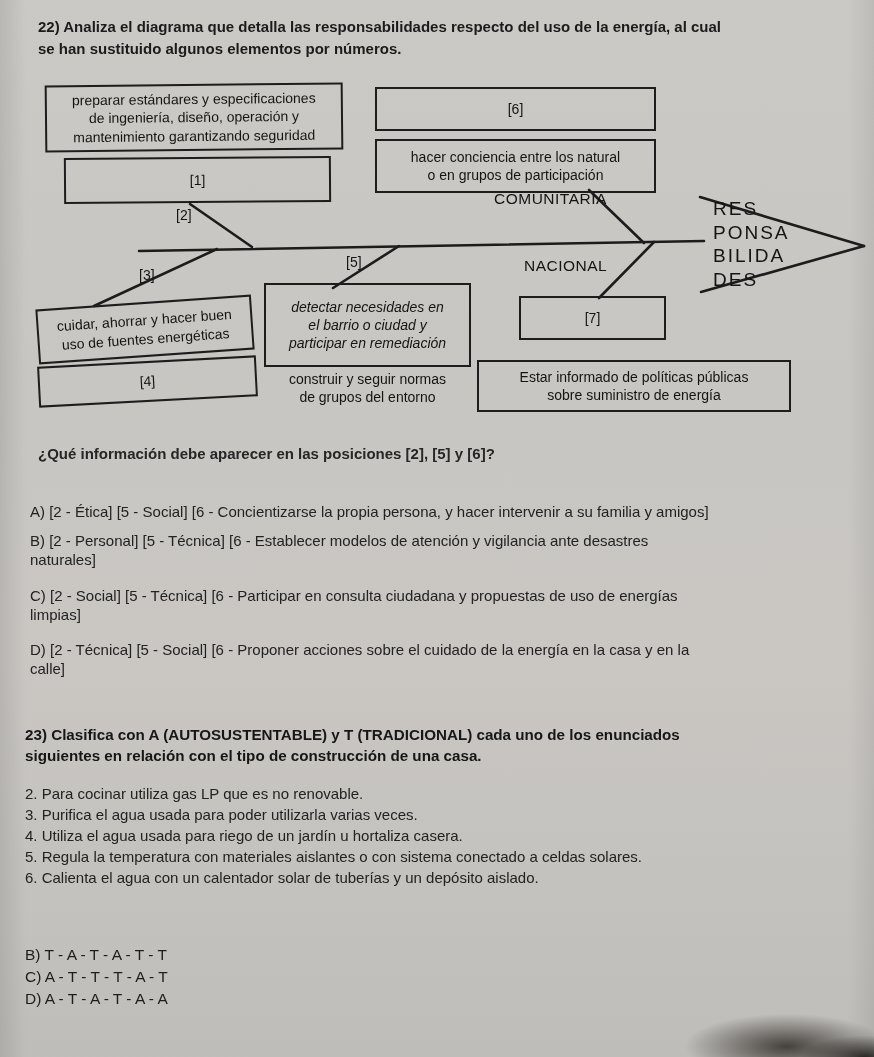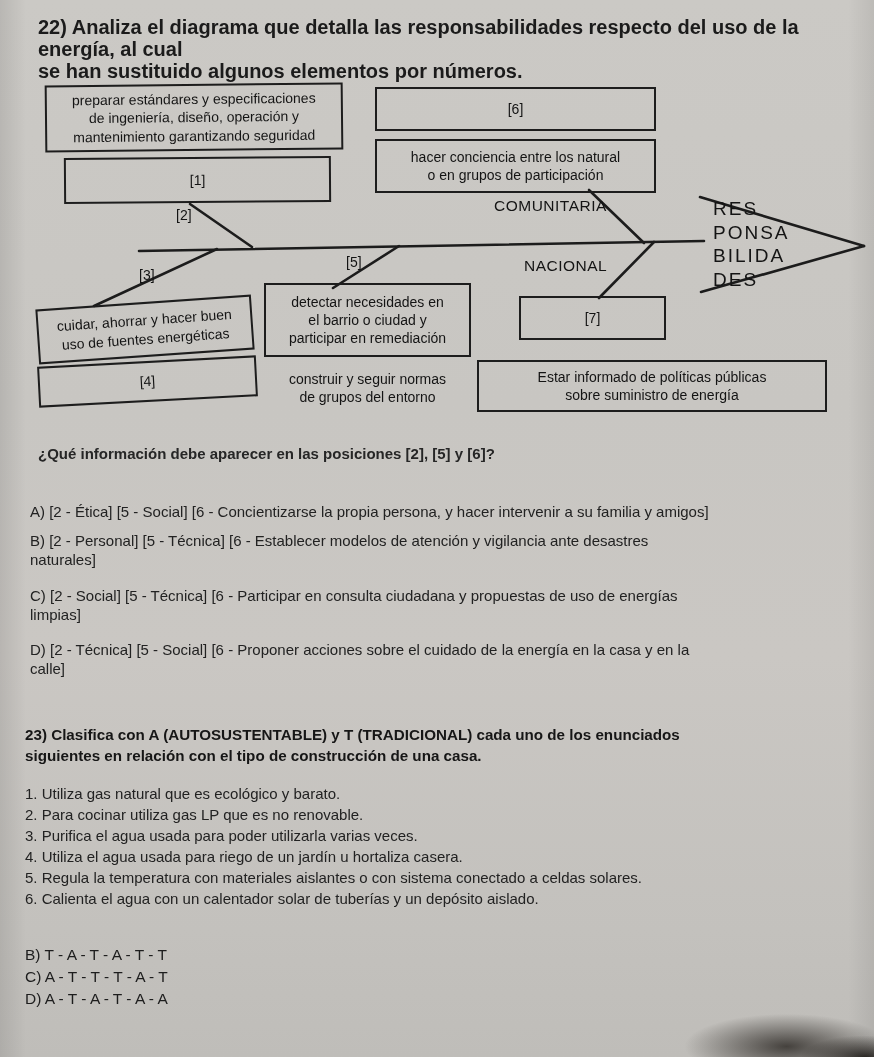--- a/index.html
+++ b/index.html
@@ -12,21 +12,21 @@
       radial-gradient(ellipse 150px 48px at 90% 99%, rgba(28,24,20,.75), rgba(28,24,20,0) 68%),
       radial-gradient(ellipse 90px 30px at 99% 100%, rgba(22,19,16,.85), rgba(22,19,16,0) 72%),
       linear-gradient(90deg, rgba(0,0,0,.09), rgba(0,0,0,0) 3%, rgba(0,0,0,0) 97%, rgba(0,0,0,.07)),
       linear-gradient(180deg, #cbc9c5 0%, #c8c6c2 38%, #cac7c3 62%, #c3c1bd 88%, #bfbdb9 100%);
     overflow:hidden;
   }
 
   
   .q22-prompt {
     position:absolute; left:38px; top:16px; width:808px;
-    font-weight:bold; font-size:20px; line-height:22px;
+    font-weight:bold; font-size:15px; line-height:22px;
     white-space:pre-line; color:#1b1b1b;
   }
   .q22-question {
     position:absolute; left:38px; top:445px; width:780px;
     font-size:15px; color:#262626;font-weight:bold;
   }
   .opt {
     position:absolute; left:30px; width:814px;
     font-size:15px; line-height:19px; white-space:pre-line; color:#222;
   }
@@ -44,32 +44,32 @@
     position:absolute; border:2.5px solid #1d1d1d;
     display:flex; align-items:center; justify-content:center;
     text-align:center; font-size:14px; line-height:1.3;
     white-space:pre-line; color:#141414; padding:2px 4px;
   }
   .noborder { border:none; }
   .b-prep   { left:45px;  top:84px;  width:298px; height:67px; transform:rotate(-.6deg); }
   .b-1      { left:64px;  top:157px; width:267px; height:46px; transform:rotate(-.4deg); }
   .b-6      { left:375px; top:87px;  width:281px; height:44px; }
   .b-conc   { left:375px; top:139px; width:281px; height:54px; }
-  .b-det    { left:264px; top:283px; width:207px; height:74px; }
+  .b-det    { left:264px; top:283px; width:207px; height:84px;font-style:italic; }
   .b-7      { left:519px; top:296px; width:147px; height:44px; }
   .b-cuidar { left:37px;  top:302px; width:216px; height:55px; transform:rotate(-4deg); }
   .b-4      { left:38px;  top:361px; width:219px; height:41px; transform:rotate(-3deg); }
   .b-constr { left:264px; top:362px; width:207px; height:52px; }
-  .b-estar  { left:477px; top:360px; width:350px; height:52px; }
+  .b-estar  { left:477px; top:360px; width:314px; height:52px; }
 
   .dlabel { position:absolute; font-size:14px; color:#141414; }
   .l-2   { left:176px; top:207px; }
   .l-3   { left:139px; top:267px; }
   .l-5   { left:346px; top:254px; }
-  .l-com { left:494px; top:197px; font-size:15.5px; letter-spacing:.5px; }
+  .l-com { left:494px; top:190px; font-size:15.5px; letter-spacing:.5px; }
   .l-nac { left:524px; top:257px; font-size:15.5px; letter-spacing:.5px; }
   .l-head {
     left:707px; top:197px; font-size:19px; letter-spacing:2px;
     line-height:23.5px; white-space:pre-line;margin-left:6px;
   }
 
   
   .q23-prompt {
     position:absolute; left:25px; top:724px; width:820px;
     font-weight:bold; font-size:15.2px; line-height:21px;
@@ -137,21 +137,20 @@
 naturales]</p>
   <p class="opt opt-c">C) [2 - Social]  [5 - Técnica]  [6 - Participar en consulta ciudadana y propuestas de uso de energías
 limpias]</p>
   <p class="opt opt-d">D) [2 - Técnica]  [5 - Social]  [6 - Proponer acciones sobre el cuidado de la energía en la casa y en la
 calle]</p>
 
   <p class="q23-prompt">23) Clasifica con A (AUTOSUSTENTABLE) y T (TRADICIONAL) cada uno de los enunciados
 siguientes en relación con el tipo de construcción de una casa.</p>
 
   <div class="q23-statements">
-    <p>1. Utiliza gas natural que es ecológico y barato.</p>
     <p>2. Para cocinar utiliza gas LP que es no renovable.</p>
     <p>3. Purifica el agua usada para poder utilizarla varias veces.</p>
     <p>4. Utiliza el agua usada para riego de un jardín u hortaliza casera.</p>
     <p>5. Regula la temperatura con materiales aislantes o con sistema conectado a celdas solares.</p>
     <p>6. Calienta el agua con un calentador solar de tuberías y un depósito aislado.</p>
   </div>
 
   <div class="q23-options">
     <p>B) T - A - T - A - T - T</p>
     <p>C) A - T - T - T - A - T</p>

